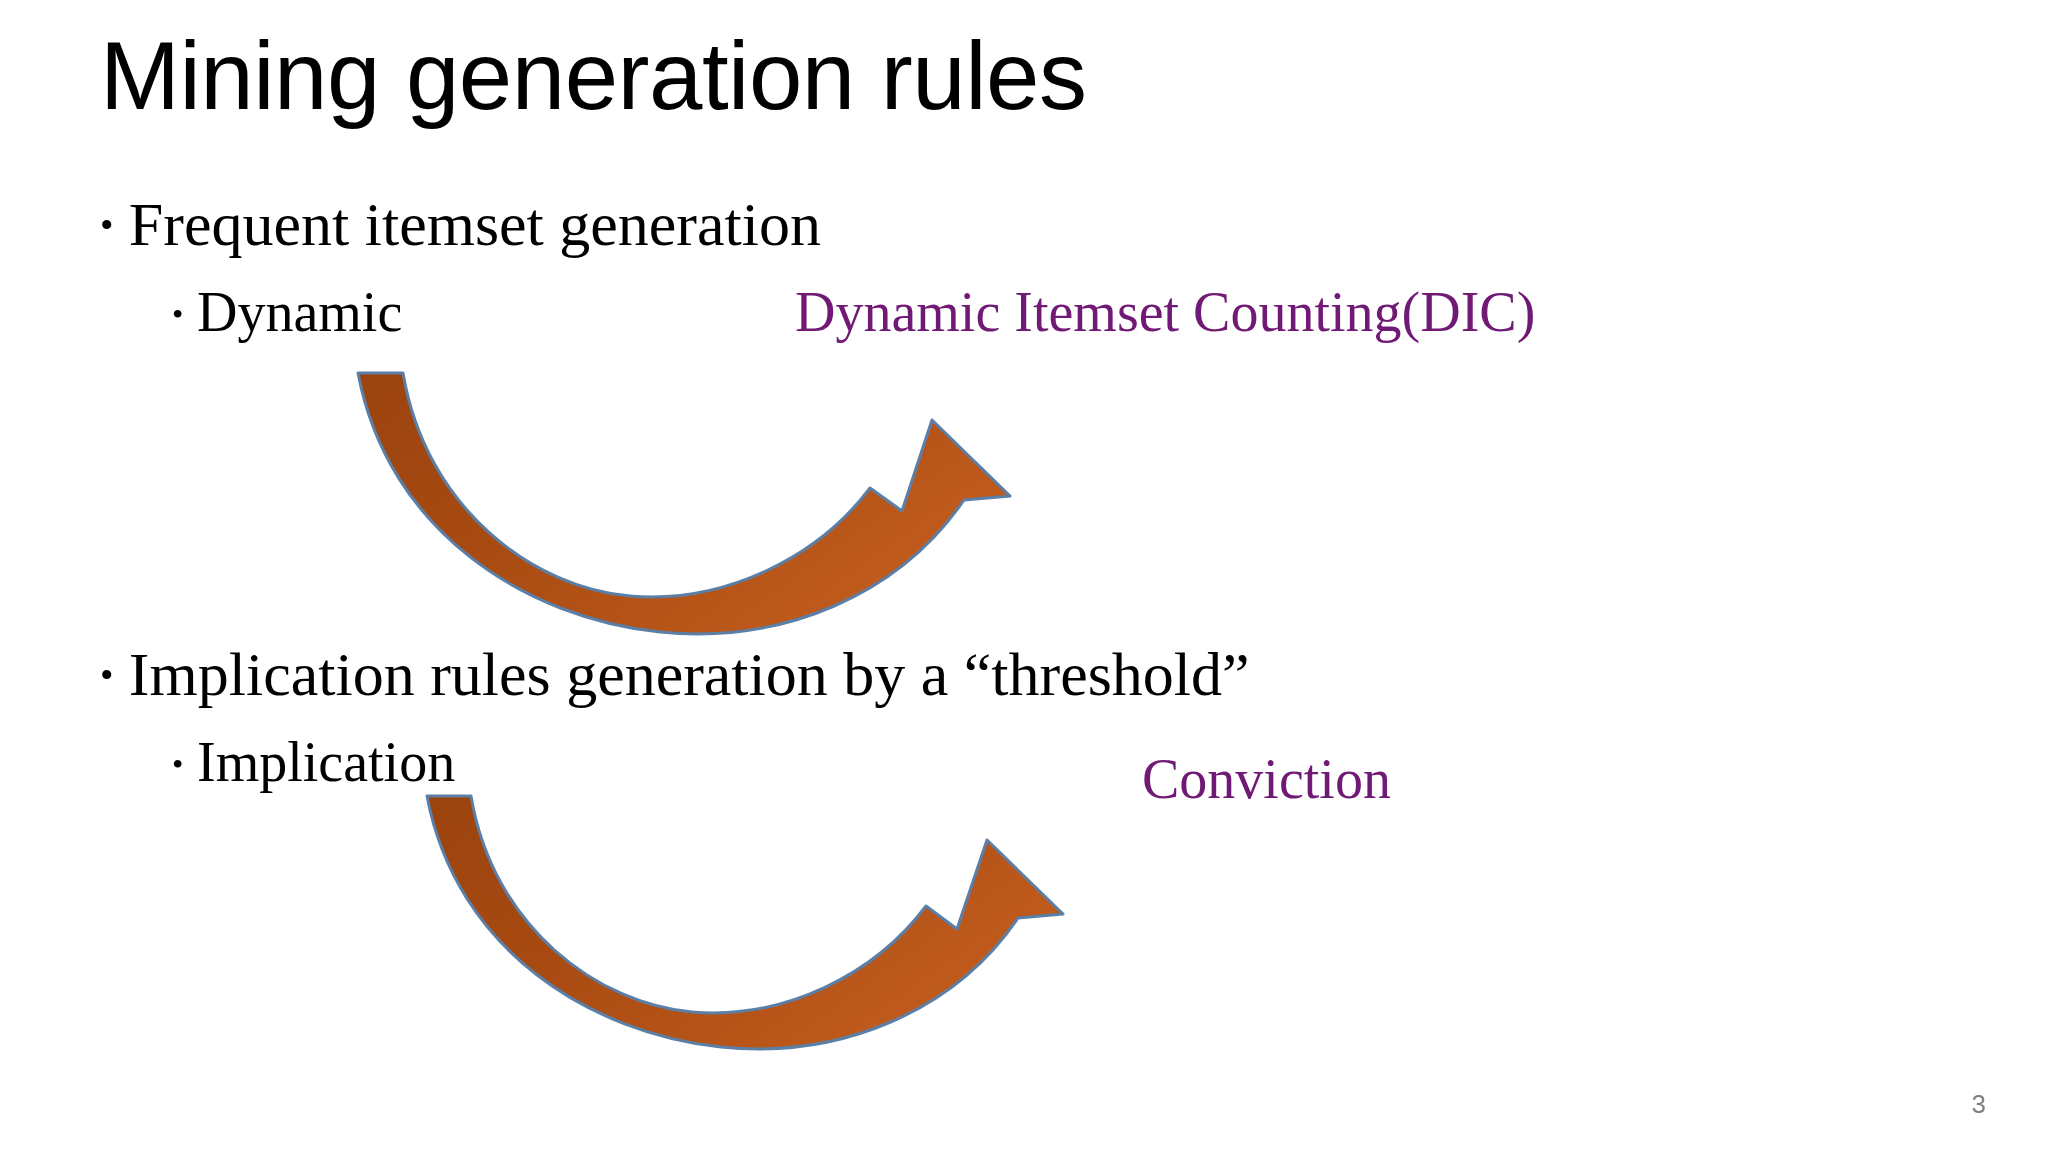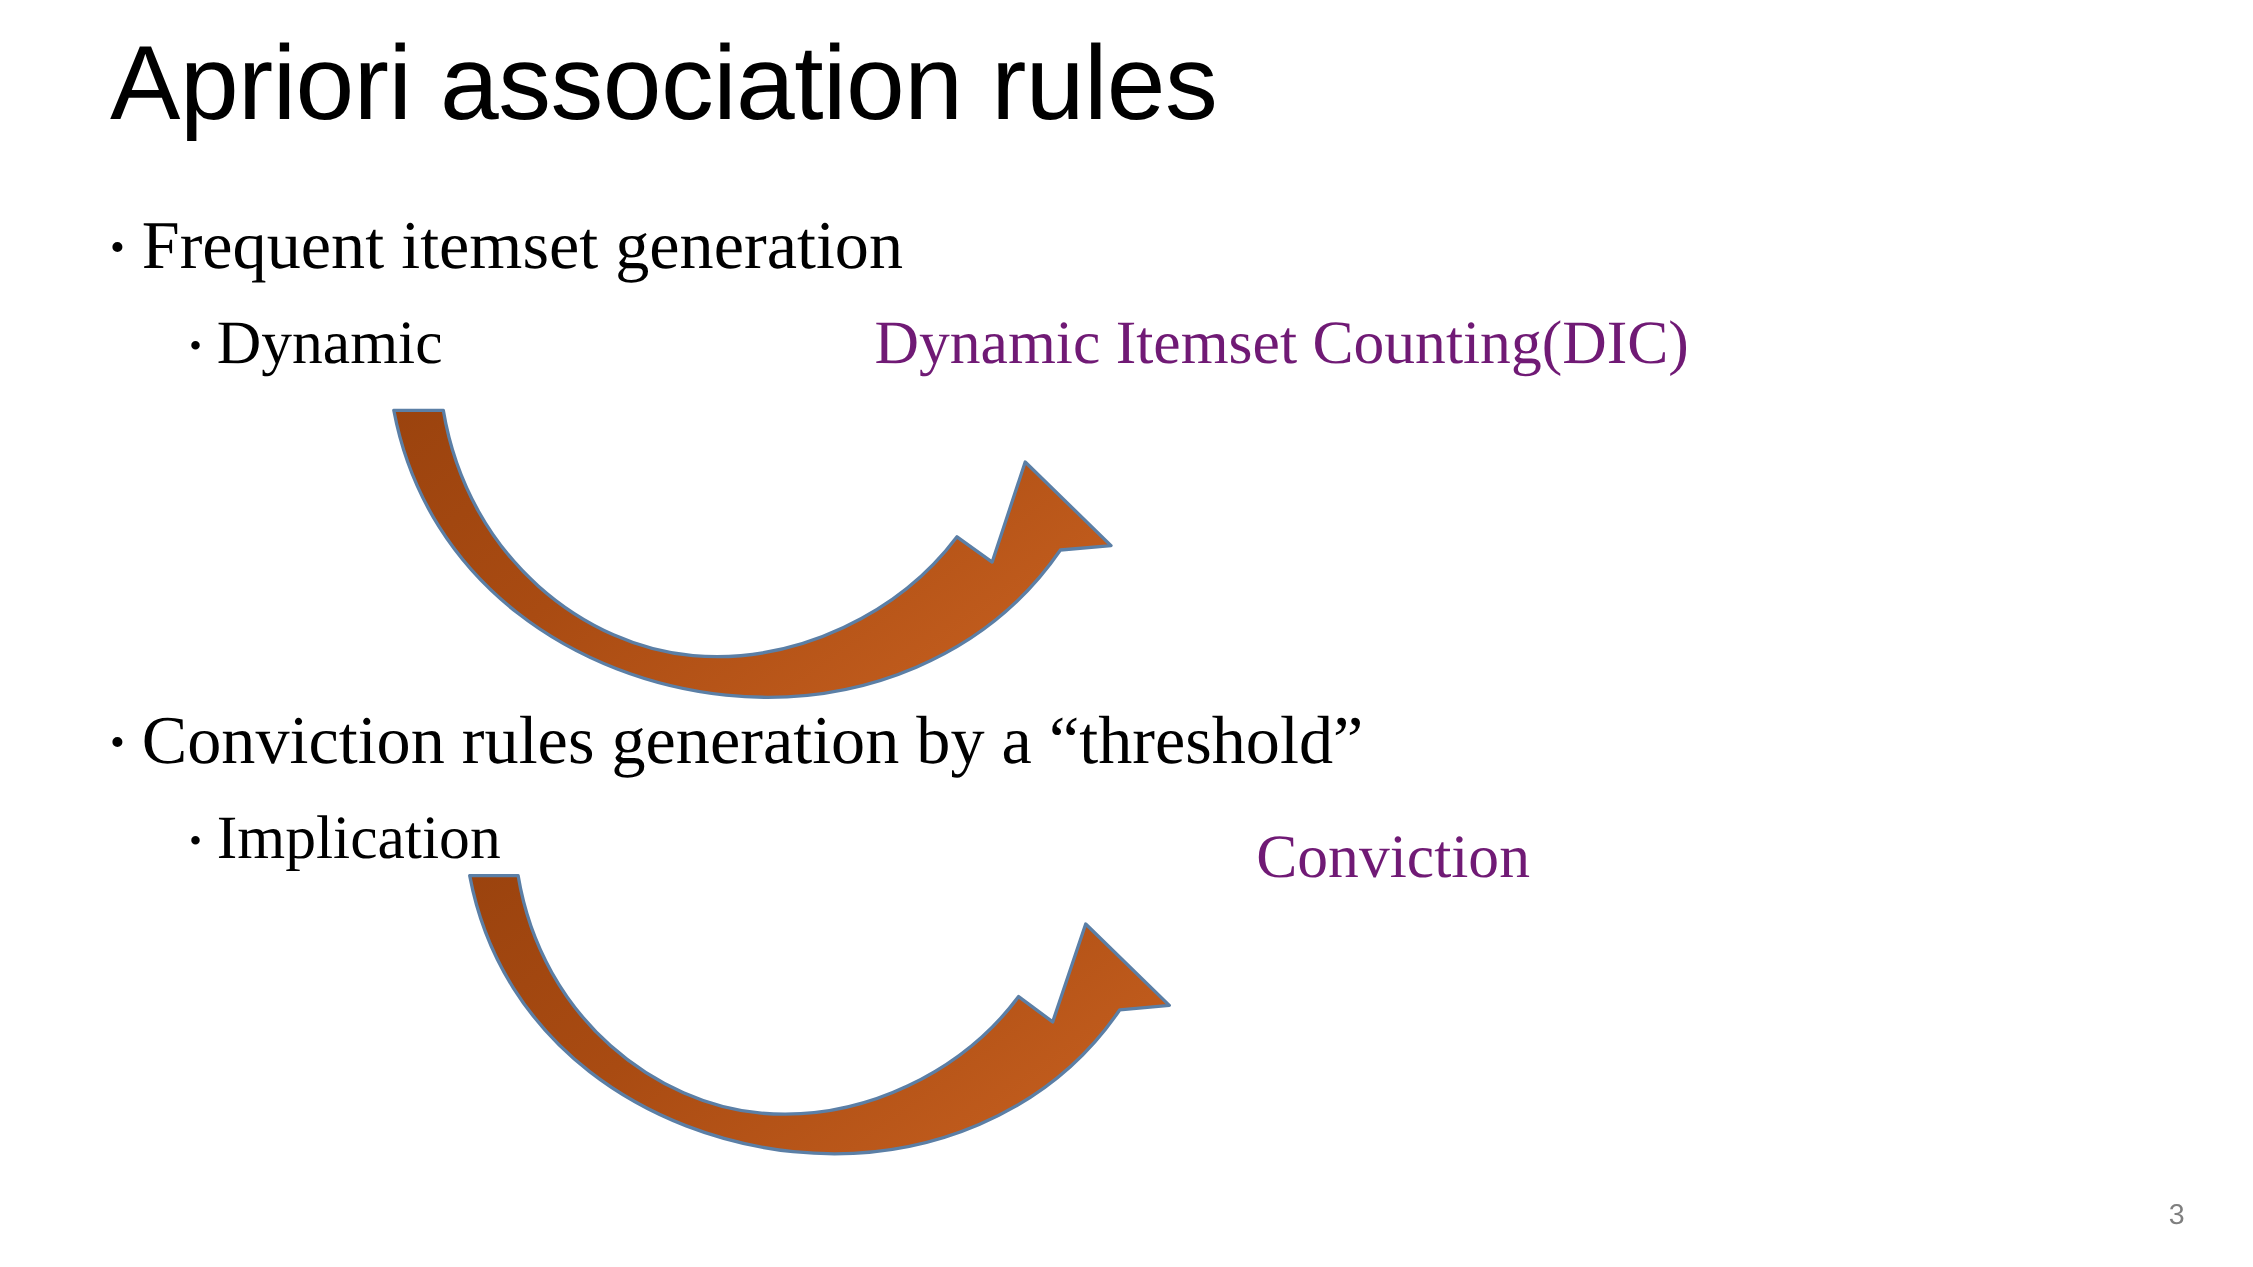--- a/index.html
+++ b/index.html
@@ -109,21 +109,21 @@
     font-size: 26px;
     color: #7F7F7F;
     text-align: right;
   }
 </style>
 </head>
 <body>
 
 <div id="slide">
 
-  <div id="slide-title">Apriori association rules</div>
+  <div id="slide-title">Mining generation rules</div>
 
   <div class="bullet-l1" id="row-frequent">
     <span class="bullet-glyph">•</span>
     <span class="bullet-text">Frequent itemset generation</span>
   </div>
 
   <div class="bullet-l2" id="row-apriori">
     <span class="bullet-glyph">•</span>
     <span class="bullet-text">Dynamic</span>
   </div>
@@ -148,21 +148,21 @@
         L 602,60
         L 680,136
         L 634,140
         C 568,236 452,284 330,272
         C 196,258 58,172 28,13
         Z" fill="url(#arrowGradTop)" stroke="#5B7FA6" stroke-width="3" stroke-linejoin="round"></path>
   </svg>
 
   <div class="bullet-l1" id="row-implication">
     <span class="bullet-glyph">•</span>
-    <span class="bullet-text">Conviction rules generation by a “threshold”</span>
+    <span class="bullet-text">Implication rules generation by a “threshold”</span>
   </div>
 
   <div class="bullet-l2" id="row-confidence">
     <span class="bullet-glyph">•</span>
     <span class="bullet-text">Implication</span>
   </div>
 
   <div class="red-label" id="label-conviction">Conviction</div>
 
   <svg class="arrow-svg" id="arrow-bottom" viewBox="0 0 760 230">

